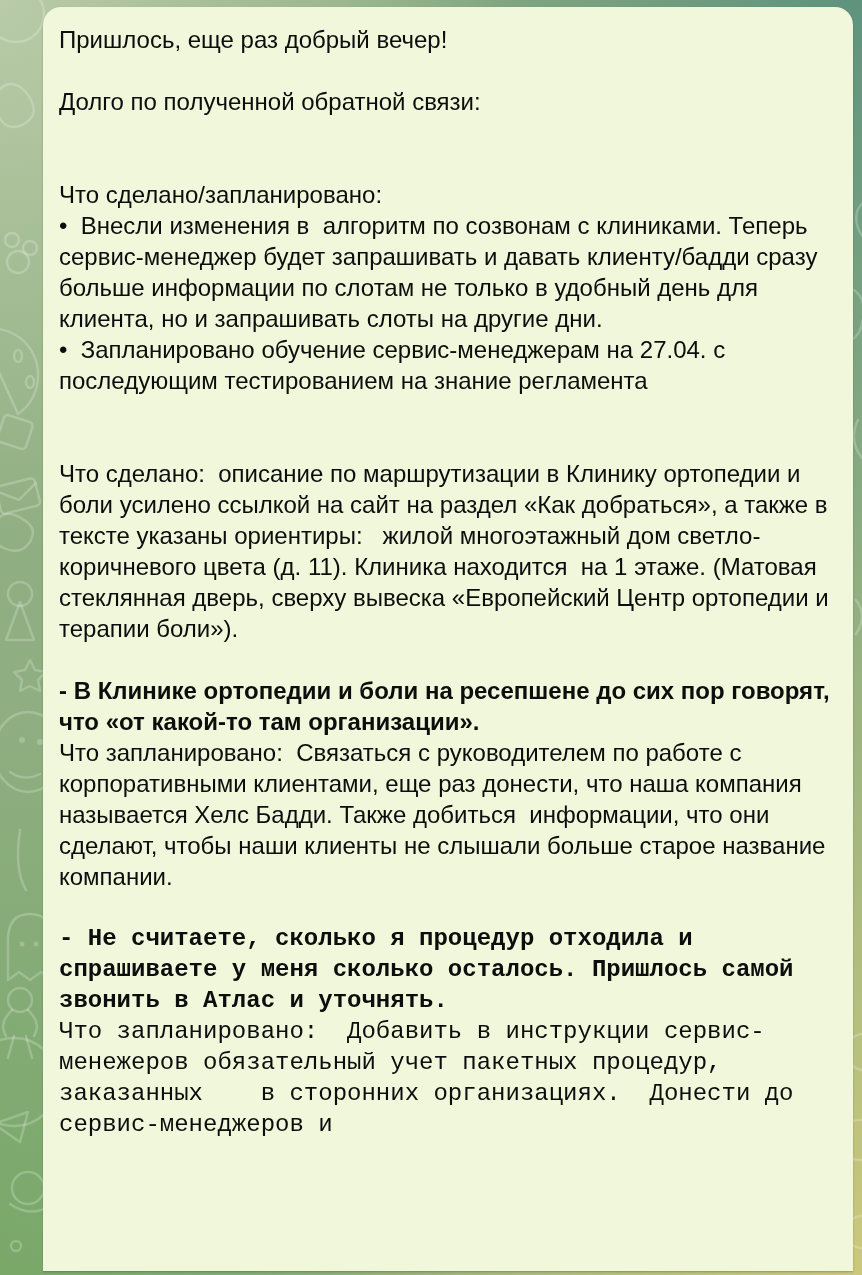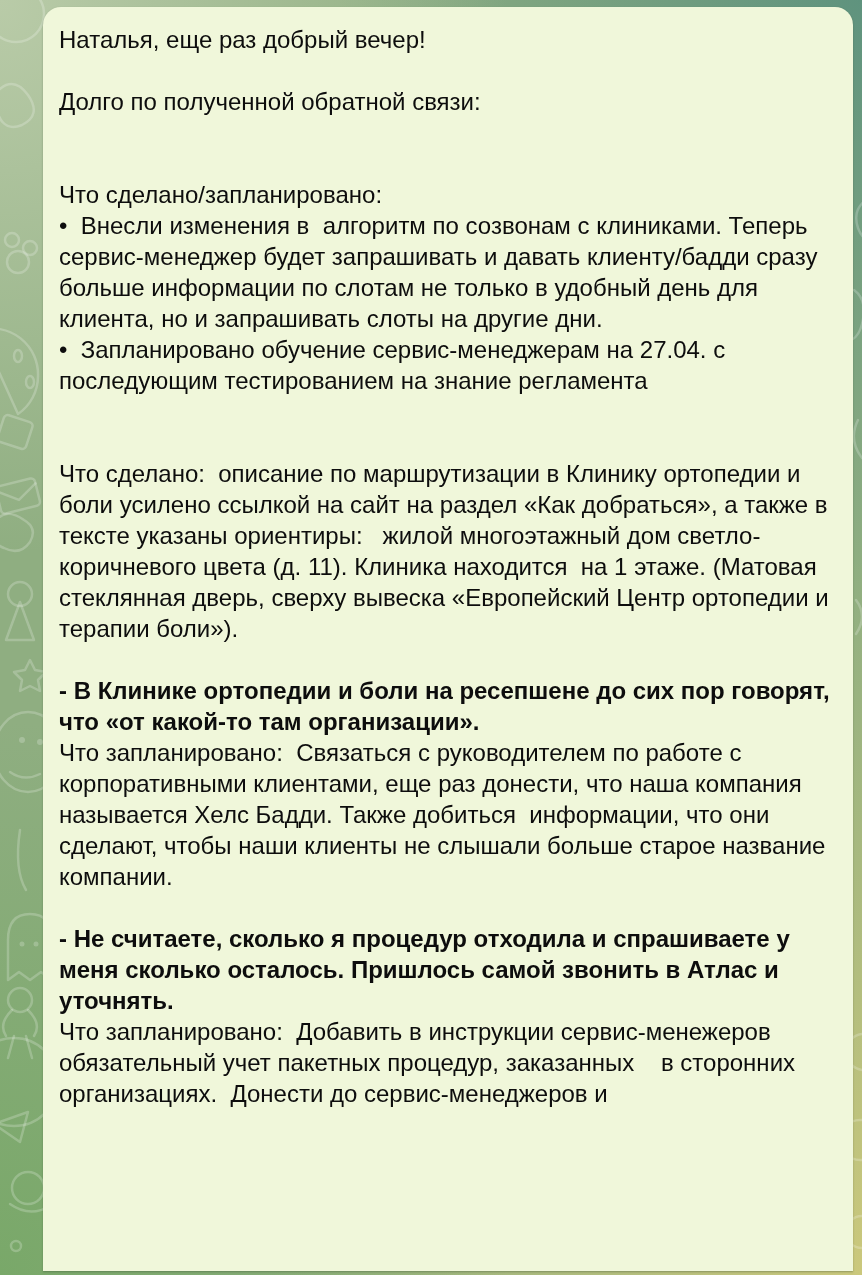--- a/index.html
+++ b/index.html
@@ -41,21 +41,21 @@
     padding: 17px 16px 14px 16px;
     color: var(--text-color);
     font-size: 24px;
     line-height: 31px;
     letter-spacing: 0;
   }
   .para {
     margin: 0 0 31px 0;
     white-space: pre-wrap;
   }
-  .para:last-child { margin-bottom: 8px; }
+  .para:last-child { margin-bottom: 8px; font-family: Liberation Mono, monospace; }
   .bold { font-weight: 700; }
 </style>
 </head>
 <body>
 
 <svg class="doodles" viewBox="0 0 862 1275" fill="none" stroke="#ffffff" stroke-opacity="0.22" stroke-width="2.5" stroke-linecap="round" stroke-linejoin="round">
 
   <circle cx="16" cy="14" r="28"></circle>
   <path d="M-6 95 q18 -22 34 0 q14 20 -6 30 q-24 10 -28 -30z"></path>
   <circle cx="12" cy="240" r="7"></circle>
@@ -91,21 +91,21 @@
   <path d="M854 290 q14 10 8 34 q-4 16 -16 18"></path>
   <path d="M858 420 q-10 20 4 38"></path>
   <path d="M856 600 q12 16 0 34"></path>
   <circle cx="864" cy="1052" r="18"></circle>
   <circle cx="860" cy="1140" r="20"></circle>
   <circle cx="862" cy="1232" r="16"></circle>
 </svg>
 
 <div class="bubble">
   <div class="message-text">
-      <p class="para"><span class="">Наталья, еще раз добрый вечер!</span></p>
+      <p class="para"><span class="">Пришлось, еще раз добрый вечер!</span></p>
       <p class="para"><span class="">Долго по полученной обратной связи:</span></p>
       <p class="para"><span class="">
 Что сделано/запланировано:
 •  Внесли изменения в  алгоритм по созвонам с клиниками. Теперь сервис-менеджер будет запрашивать и давать клиенту/бадди сразу больше информации по слотам не только в удобный день для клиента, но и запрашивать слоты на другие дни.
 •  Запланировано обучение сервис-менеджерам на 27.04. с последующим тестированием на знание регламента</span></p>
       <p class="para"><span class="">
 Что сделано:  описание по маршрутизации в Клинику ортопедии и боли усилено ссылкой на сайт на раздел «Как добраться», а также в тексте указаны ориентиры:   жилой многоэтажный дом светло-коричневого цвета (д. 11). Клиника находится  на 1 этаже. (Матовая стеклянная дверь, сверху вывеска «Европейский Центр ортопедии и терапии боли»).</span></p>
       <p class="para"><span class="bold">- В Клинике ортопедии и боли на ресепшене до сих пор говорят, что «от какой-то там организации».</span><span class="">
 Что запланировано:  Связаться с руководителем по работе с корпоративными клиентами, еще раз донести, что наша компания  называется Хелс Бадди. Также добиться  информации, что они сделают, чтобы наши клиенты не слышали больше старое название компании.</span></p>
       <p class="para"><span class="bold">- Не считаете, сколько я процедур отходила и спрашиваете у меня сколько осталось. Пришлось самой звонить в Атлас и уточнять.</span><span class="">

